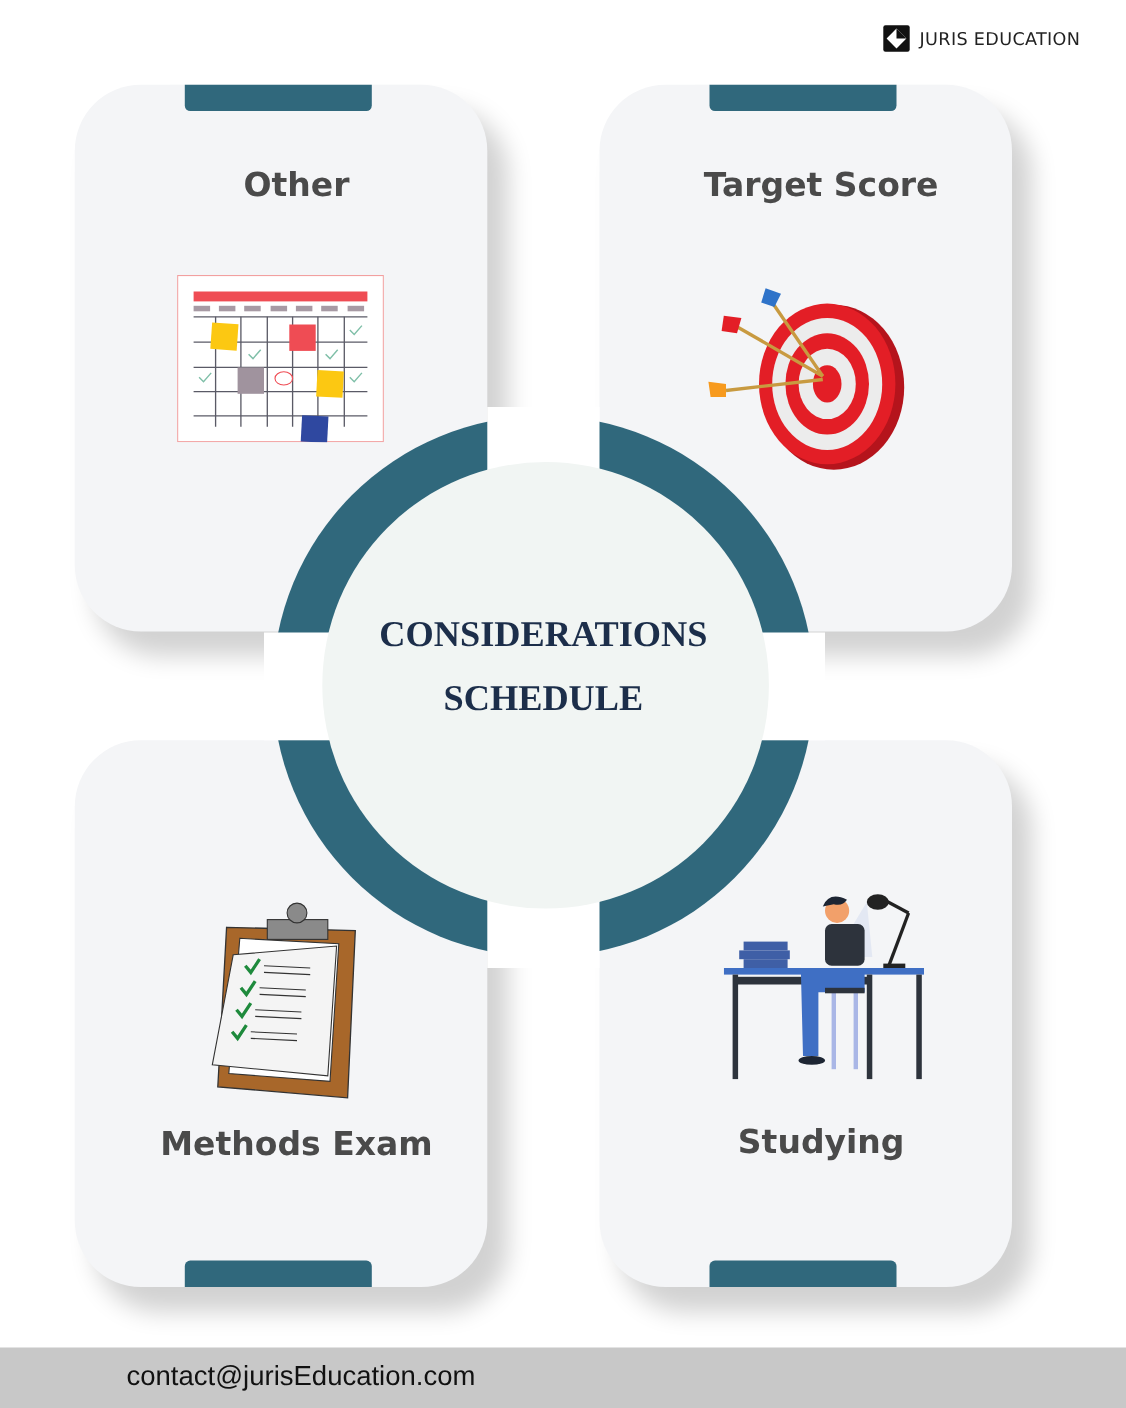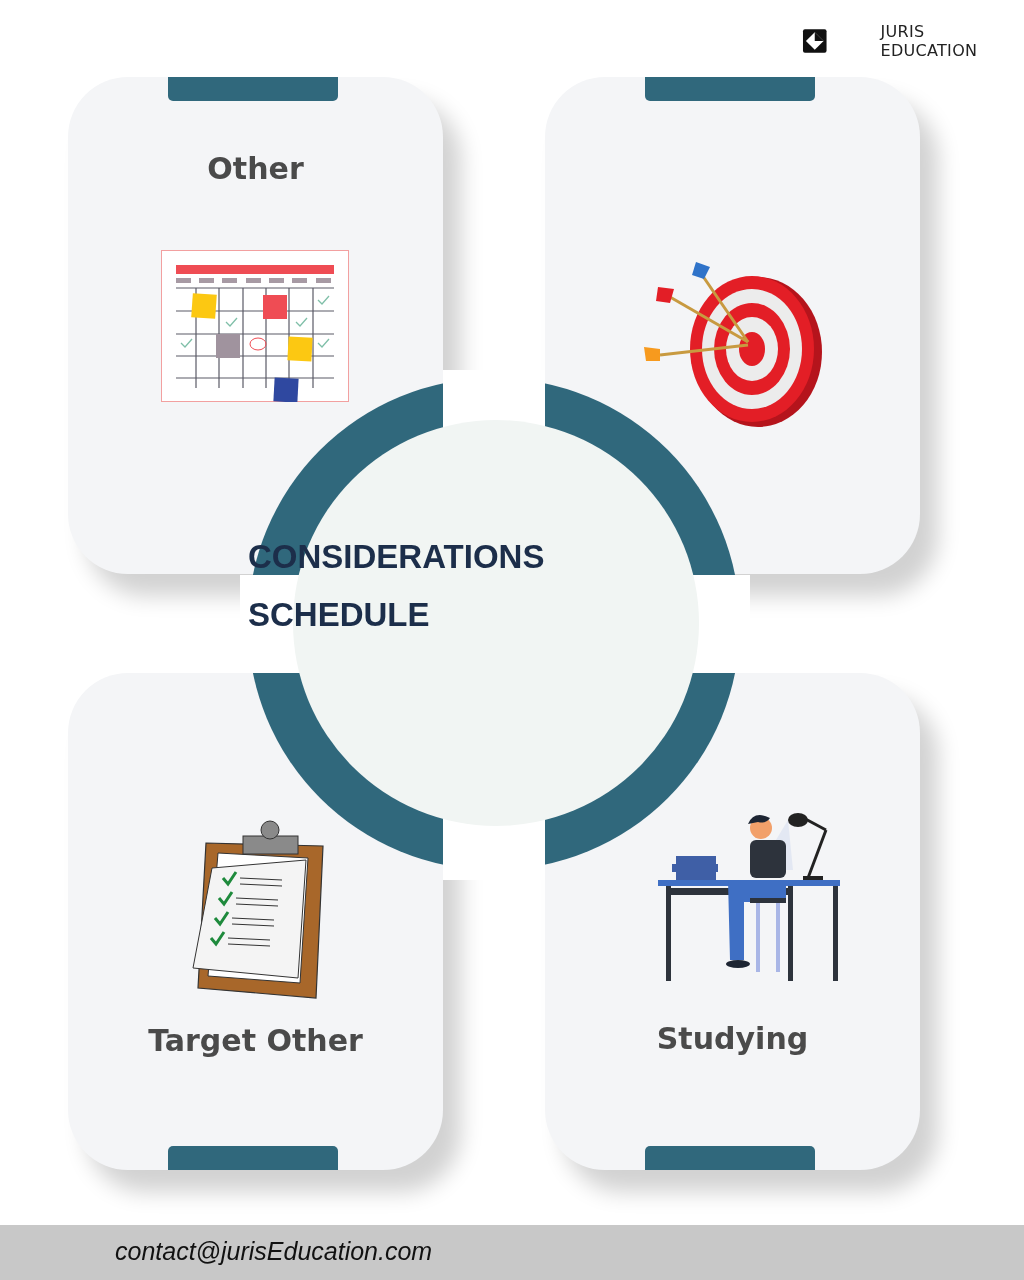--- a/index.html
+++ b/index.html
@@ -1,33 +1,33 @@
 <!DOCTYPE html>
 <html><head>
 <meta charset="utf-8">
 <style>
   html,body{margin:0;padding:0;}
   body{width:1024px;height:1280px;background:#ffffff;position:relative;overflow:hidden;font-family:"DejaVu Sans",sans-serif;}
   .logo{position:absolute;top:22px;left:802px;display:flex;align-items:center;gap:8px;}
   .logo-mark{width:26px;height:26px;}
-  .logo-text{font-family:"DejaVu Sans",sans-serif;font-size:16px;color:#222;letter-spacing:0.3px;margin-left:45px;}
+  .logo-text{font-family:"DejaVu Sans",sans-serif;font-size:16px;color:#222;letter-spacing:0.3px;}
   .card{position:absolute;width:375px;height:497px;background:#f4f5f7;border-radius:60px;box-shadow:18px 22px 22px rgba(0,0,0,0.18);}
   .card .tab{position:absolute;left:100px;width:170px;height:24px;background:#30687c;}
   .card .tab.top{top:0;border-radius:0 0 5px 5px;}
   .card .tab.bottom{bottom:0;border-radius:5px 5px 0 0;}
-  .card-title{position:absolute;left:0;width:100%;text-align:center;font-family:"DejaVu Sans",sans-serif;font-weight:bold;font-size:30px;line-height:40px;color:#4a4a4a;}
+  .card-title{position:absolute;left:14px;width:100%;text-align:center;font-family:"DejaVu Sans",sans-serif;font-weight:bold;font-size:30px;line-height:40px;color:#4a4a4a;}
   #card-tl{left:68px;top:77px;}
   #card-tr{left:545px;top:77px;}
   #card-bl{left:68px;top:673px;}
   #card-br{left:545px;top:673px;}
   .ring{position:absolute;left:248px;top:378px;width:492px;height:492px;border-radius:50%;background:#30687c;}
   .gap-v{position:absolute;left:443px;top:370px;width:102px;height:510px;background:#ffffff;}
   .gap-h{position:absolute;left:240px;top:575px;width:510px;height:98px;background:#ffffff;}
   .center-circle{position:absolute;left:293px;top:420px;width:406px;height:406px;border-radius:50%;background:#f1f5f3;}
-  .center-text{position:absolute;left:248px;top:528px;width:492px;font-family:Liberation Sans, sans-serif;font-weight:bold;font-size:33px;line-height:58px;color:#1c2e4a;}
+  .center-text{position:absolute;left:248px;top:548px;width:492px;text-align:center;font-family:Liberation Serif, serif;font-weight:bold;font-size:33px;line-height:58px;color:#1c2e4a;}
   .illus{position:absolute;}
   .footer{position:absolute;left:0;top:1225px;width:1024px;height:55px;background:#c8c8c8;}
   .footer span{position:absolute;top:12px;font-family:"Liberation Sans",sans-serif;font-size:25px;color:#111;}
 </style>
 </head>
 <body>
 
 <div class="logo">
   <svg class="logo-mark" viewBox="0 0 26 26">
     <rect x="1" y="1" width="24" height="24" rx="2" fill="#111"></rect>
@@ -79,20 +79,21 @@
       <polyline points="20,93 24,97 31,89"></polyline>
         <polyline points="157,93 161,97 168,89"></polyline>
     </g>
     <ellipse cx="97" cy="94" rx="8" ry="6" fill="none" stroke="#ef4c54" stroke-width="1"></ellipse>
   </svg>
 </div>
 
 <div class="card" id="card-tr">
   <div class="tab top"></div>
   <div class="card-title" style="top:72px;">
+    <div>Target Score</div>
   </div>
   <svg class="illus" style="left:95px;top:180px;" width="190" height="175" viewBox="0 0 190 175">
     <ellipse cx="118" cy="95" rx="64" ry="75" fill="#b5141c"></ellipse>
     <ellipse cx="112" cy="92" rx="62" ry="73" fill="#e31e26"></ellipse>
     <ellipse cx="112" cy="92" rx="50" ry="60" fill="#ececec"></ellipse>
     <ellipse cx="112" cy="92" rx="38" ry="46" fill="#e31e26"></ellipse>
     <ellipse cx="112" cy="92" rx="26" ry="32" fill="#ececec"></ellipse>
     <ellipse cx="112" cy="92" rx="13" ry="17" fill="#e31e26"></ellipse>
     <line x1="60" y1="15" x2="108" y2="85" stroke="#c89a40" stroke-width="3"></line>
     <polygon points="56,5 70,10 64,22 52,18" fill="#2f73c9"></polygon>
@@ -121,21 +122,21 @@
         <line x1="40" y1="126" x2="82" y2="128"></line>
     </g>
     <g stroke="#1e8a3c" stroke-width="3" fill="none">
       <polyline points="35,60 40,66 48,54"></polyline>
         <polyline points="31,80 36,86 44,74"></polyline>
       <polyline points="27,100 32,106 40,94"></polyline>
         <polyline points="23,120 28,126 36,114"></polyline>
     </g>
   </svg>
   <div class="card-title" style="top:348px;">
-    <div>Target Other</div>
+    <div>Methods Exam</div>
   </div>
   <div class="tab bottom"></div>
 </div>
 
 <div class="card" id="card-br">
   <svg class="illus" style="left:113px;top:137px;" width="185" height="175" viewBox="0 0 185 175">
     <polygon points="130,10 100,60 135,60" fill="#e3e8f3"></polygon>
     <rect x="18" y="46" width="40" height="8" fill="#3f5fa6"></rect>
     <rect x="14" y="54" width="46" height="8" fill="#3f5fa6"></rect>
     <rect x="18" y="62" width="40" height="8" fill="#3f5fa6"></rect>
@@ -166,14 +167,14 @@
 <div class="ring"></div>
 <div class="gap-v"></div>
 <div class="gap-h"></div>
 <div class="center-circle"></div>
 <div class="center-text">
   <div>CONSIDERATIONS</div>
   <div>SCHEDULE</div>
 </div>
 
 <div class="footer">
-  <span style="left:115px;font-style:italic;">contact@jurisEducation.com</span>
+  <span style="left:115px;">contact@jurisEducation.com</span>
 </div>
 
 </body></html>

